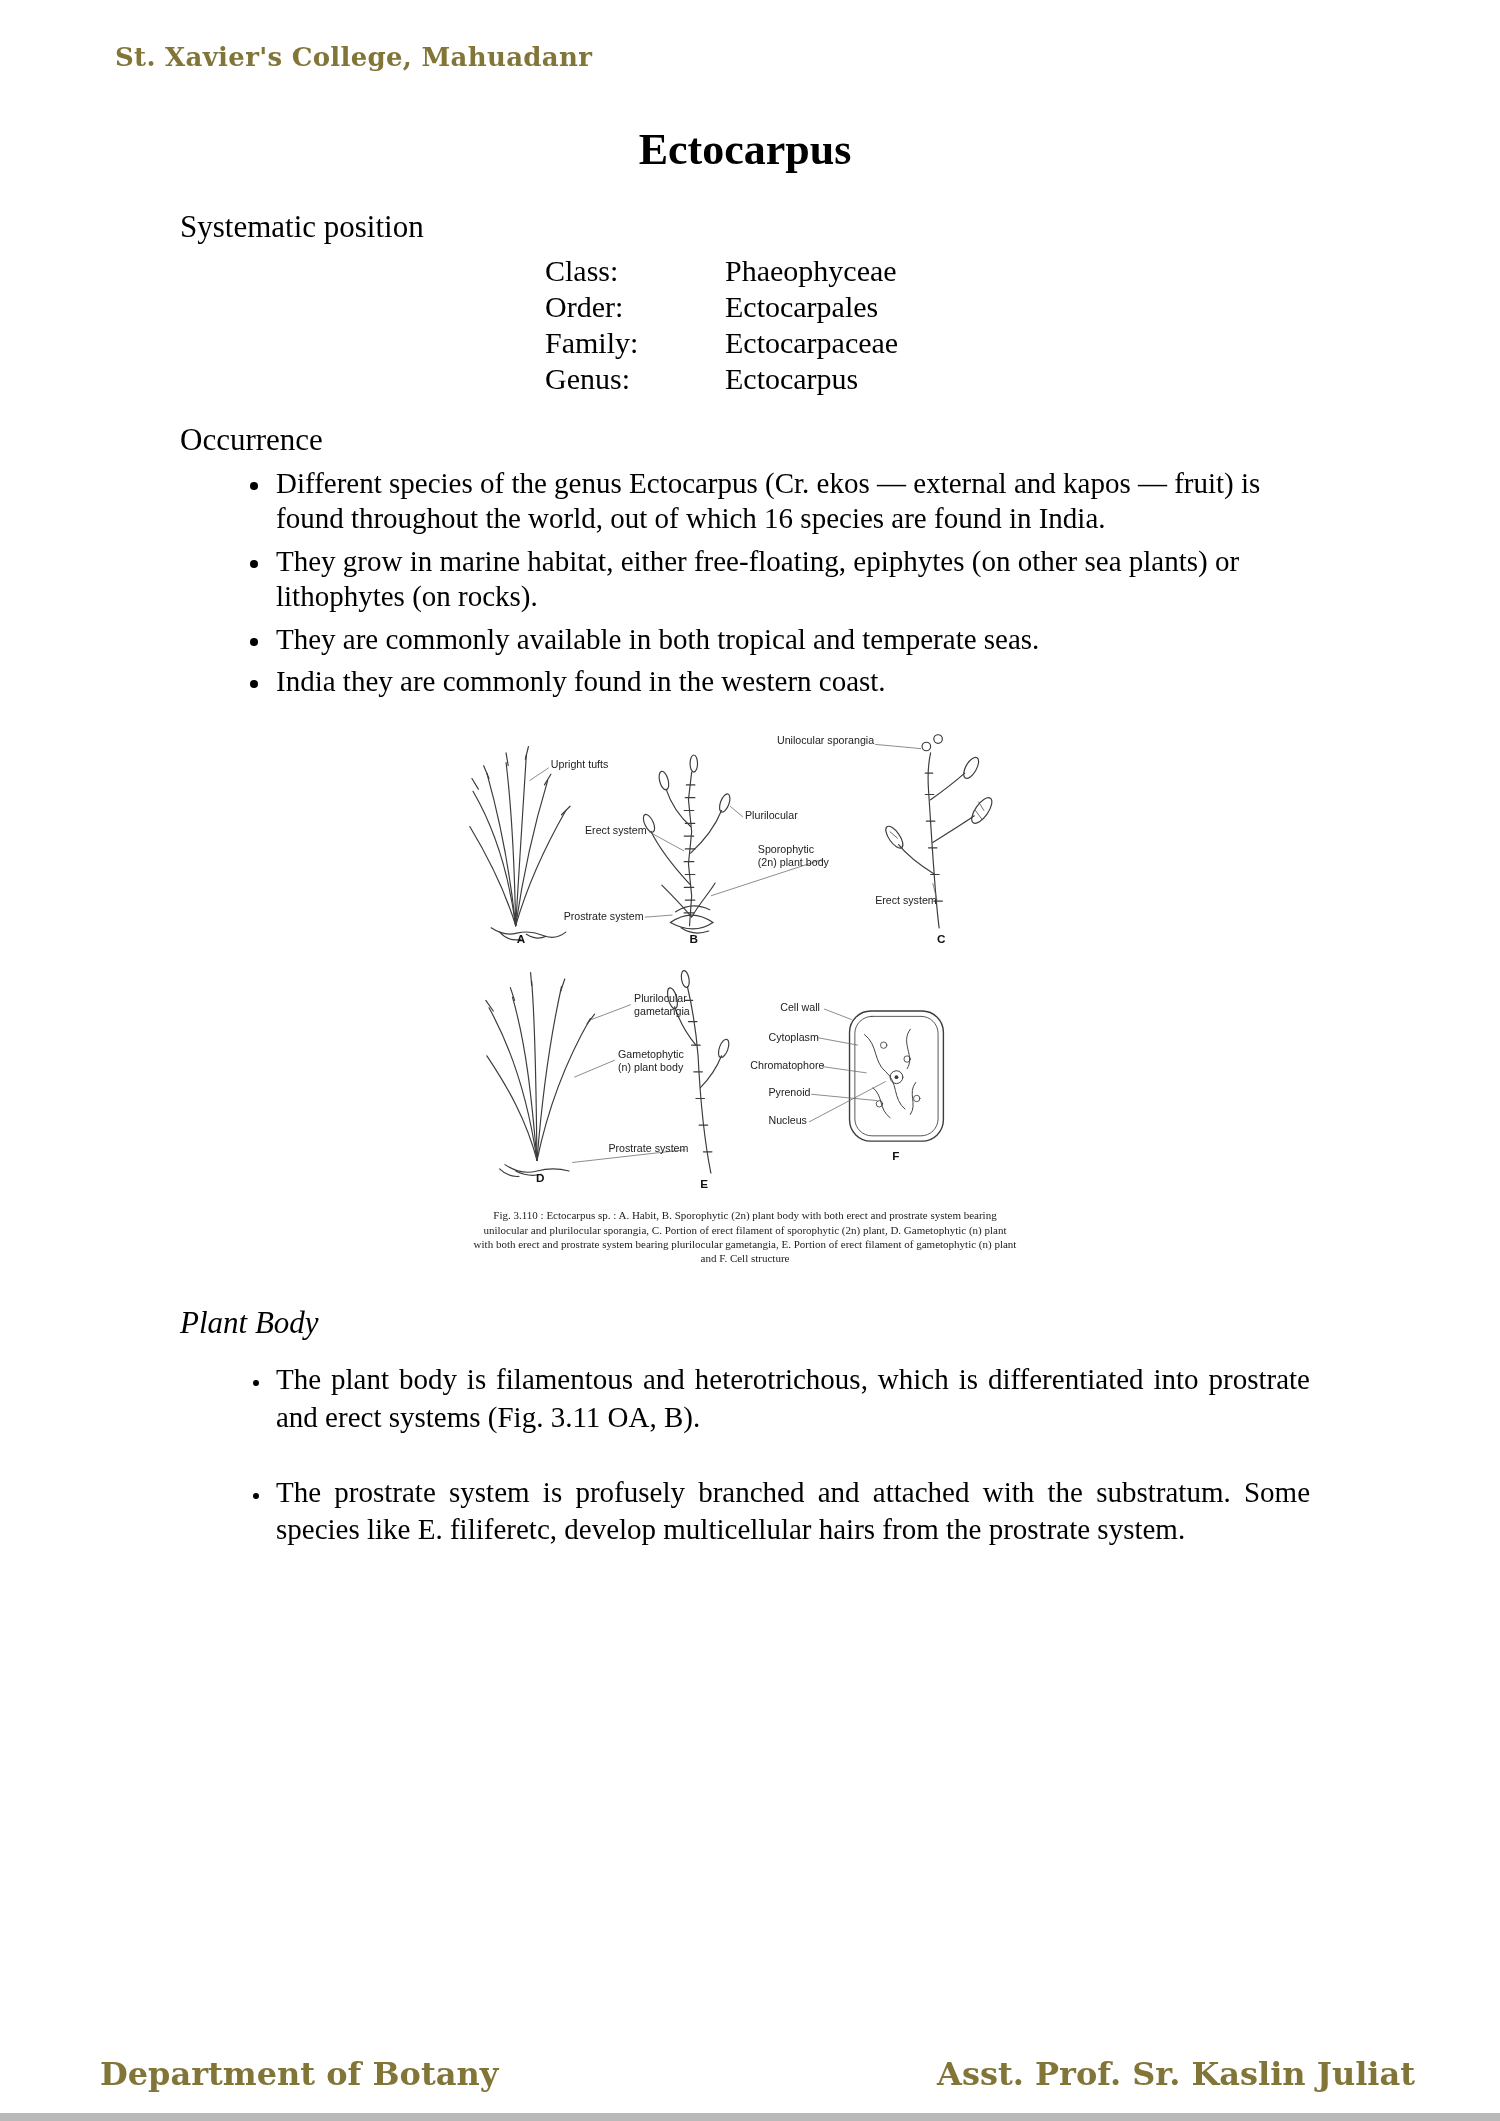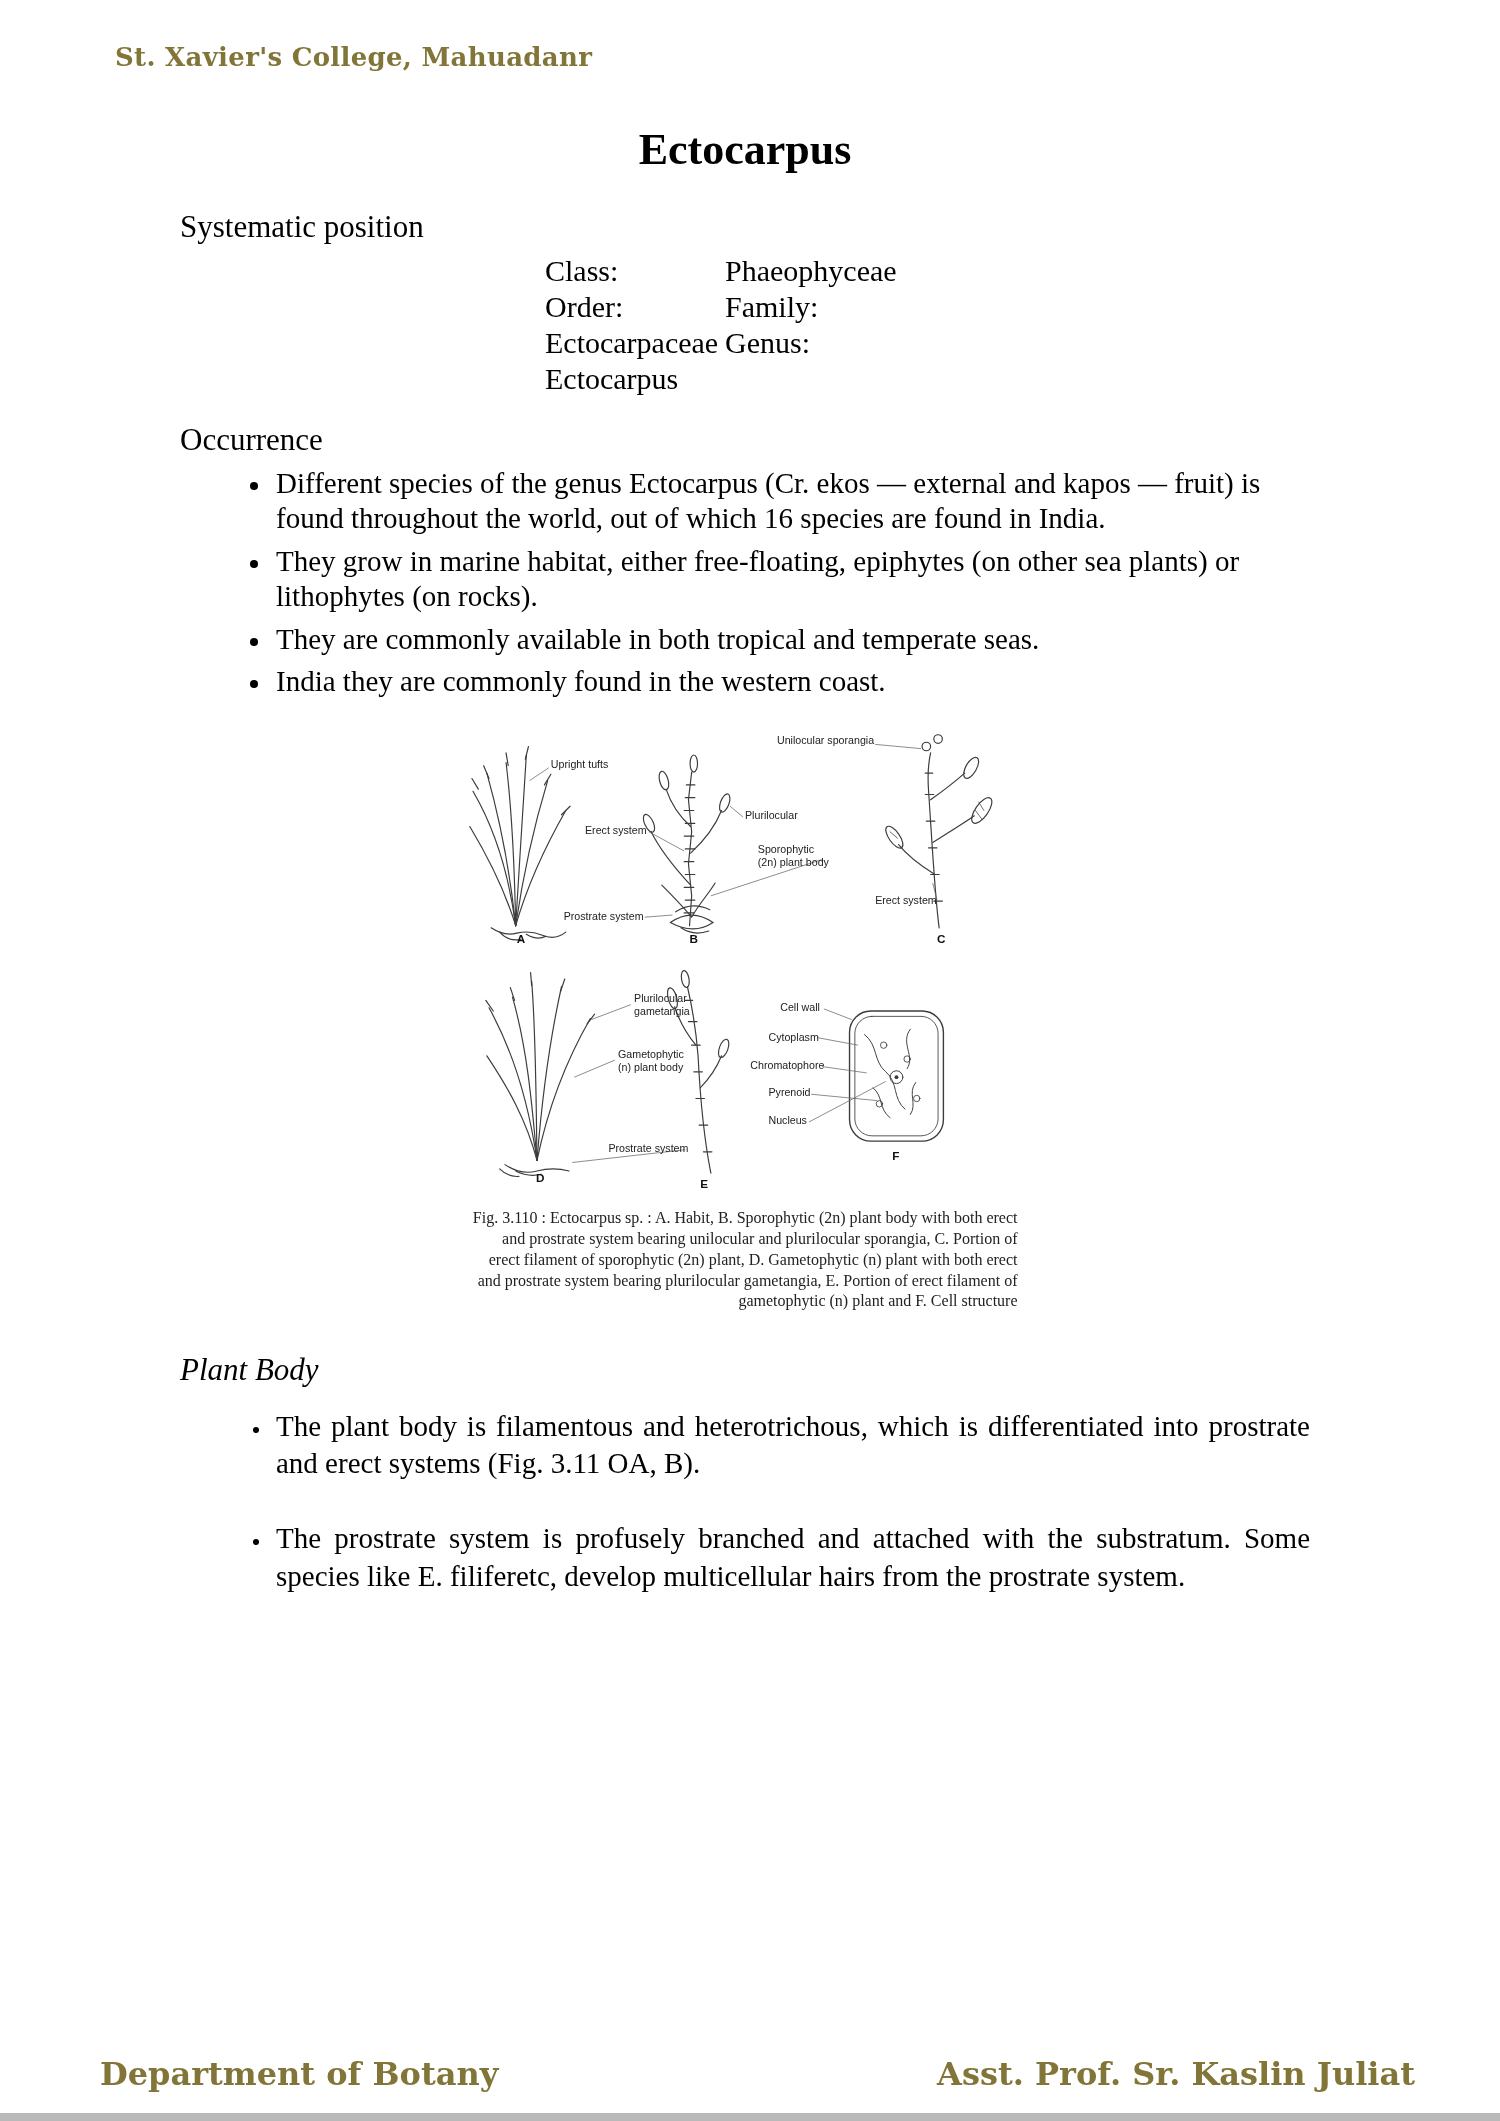--- a/index.html
+++ b/index.html
@@ -62,24 +62,24 @@
   ul.occ-list li::marker{ font-size:26px; }
   figure.fig{
     margin:26px auto 0 auto;
     width:760px;
     text-align:center;
   }
   figure.fig svg{ display:block; margin:0 auto; }
   figcaption.fig-cap{
     margin:8px auto 0 auto;
     max-width:545px;
-    font-size:16px;
+    font-size:11px;
     line-height:1.3;
     color:#222;
-    text-align:right;
+    text-align:center;
   }
   ul.pb-list{
     margin:10px 0 0 0;
     padding-left:92px;
     font-size:29px;
     line-height:1.28;
   }
   ul.pb-list li{
     margin-bottom:38px;
     padding-left:4px;
@@ -119,20 +119,21 @@
   <div class="content">
 
     <h1 class="title">Ectocarpus</h1>
 
     <h2 class="sec">Systematic position</h2>
 
     <div class="sys-table">
       <span>Class:</span>
       <span>Phaeophyceae</span>
       <span>Order:</span>
+      <span>Ectocarpales</span>
       <span>Family:</span>
       <span>Ectocarpaceae</span>
       <span>Genus:</span>
       <span>Ectocarpus</span>
     </div>
 
     <h2 class="sec">Occurrence</h2>
 
     <ul class="occ-list">
       <li>Different species of the genus Ectocarpus (Cr. ekos — external and kapos — fruit) is found throughout the world, out of which 16 species are found in India.</li>

